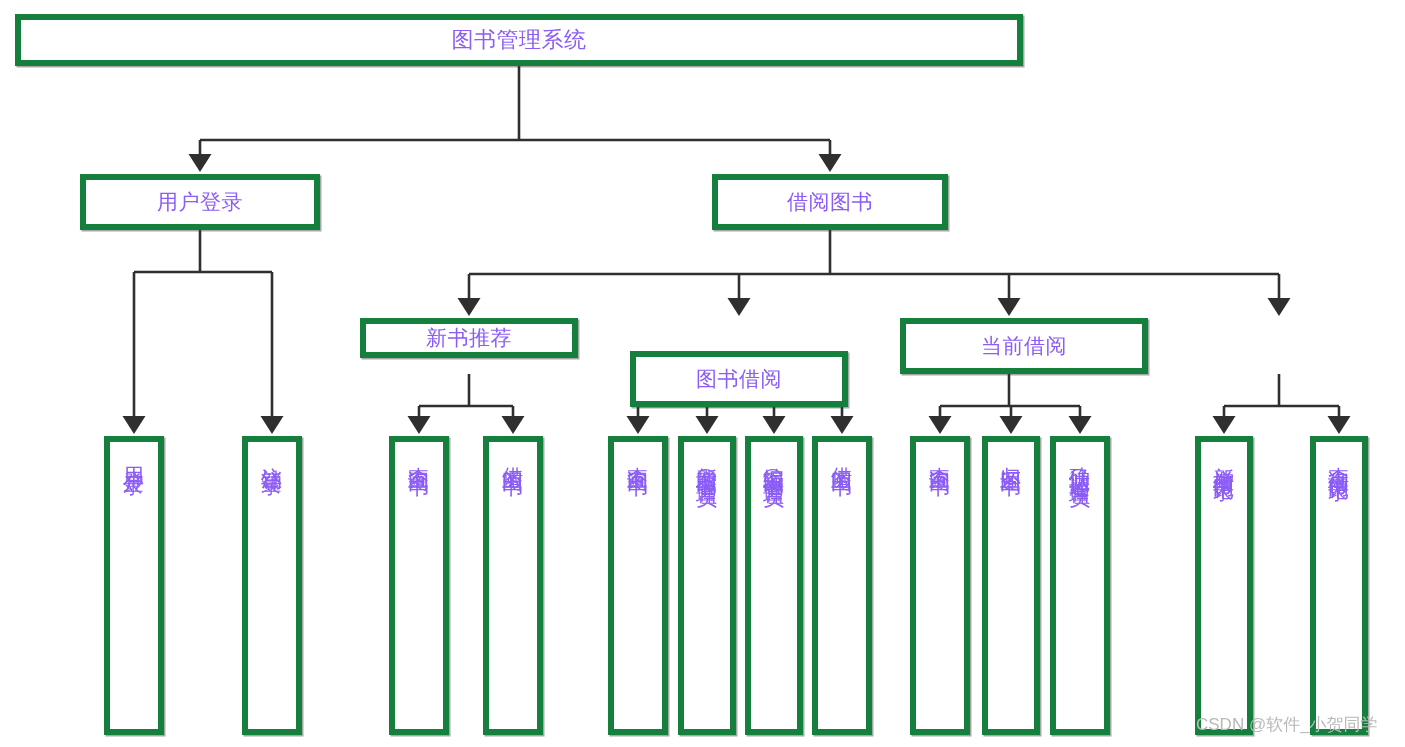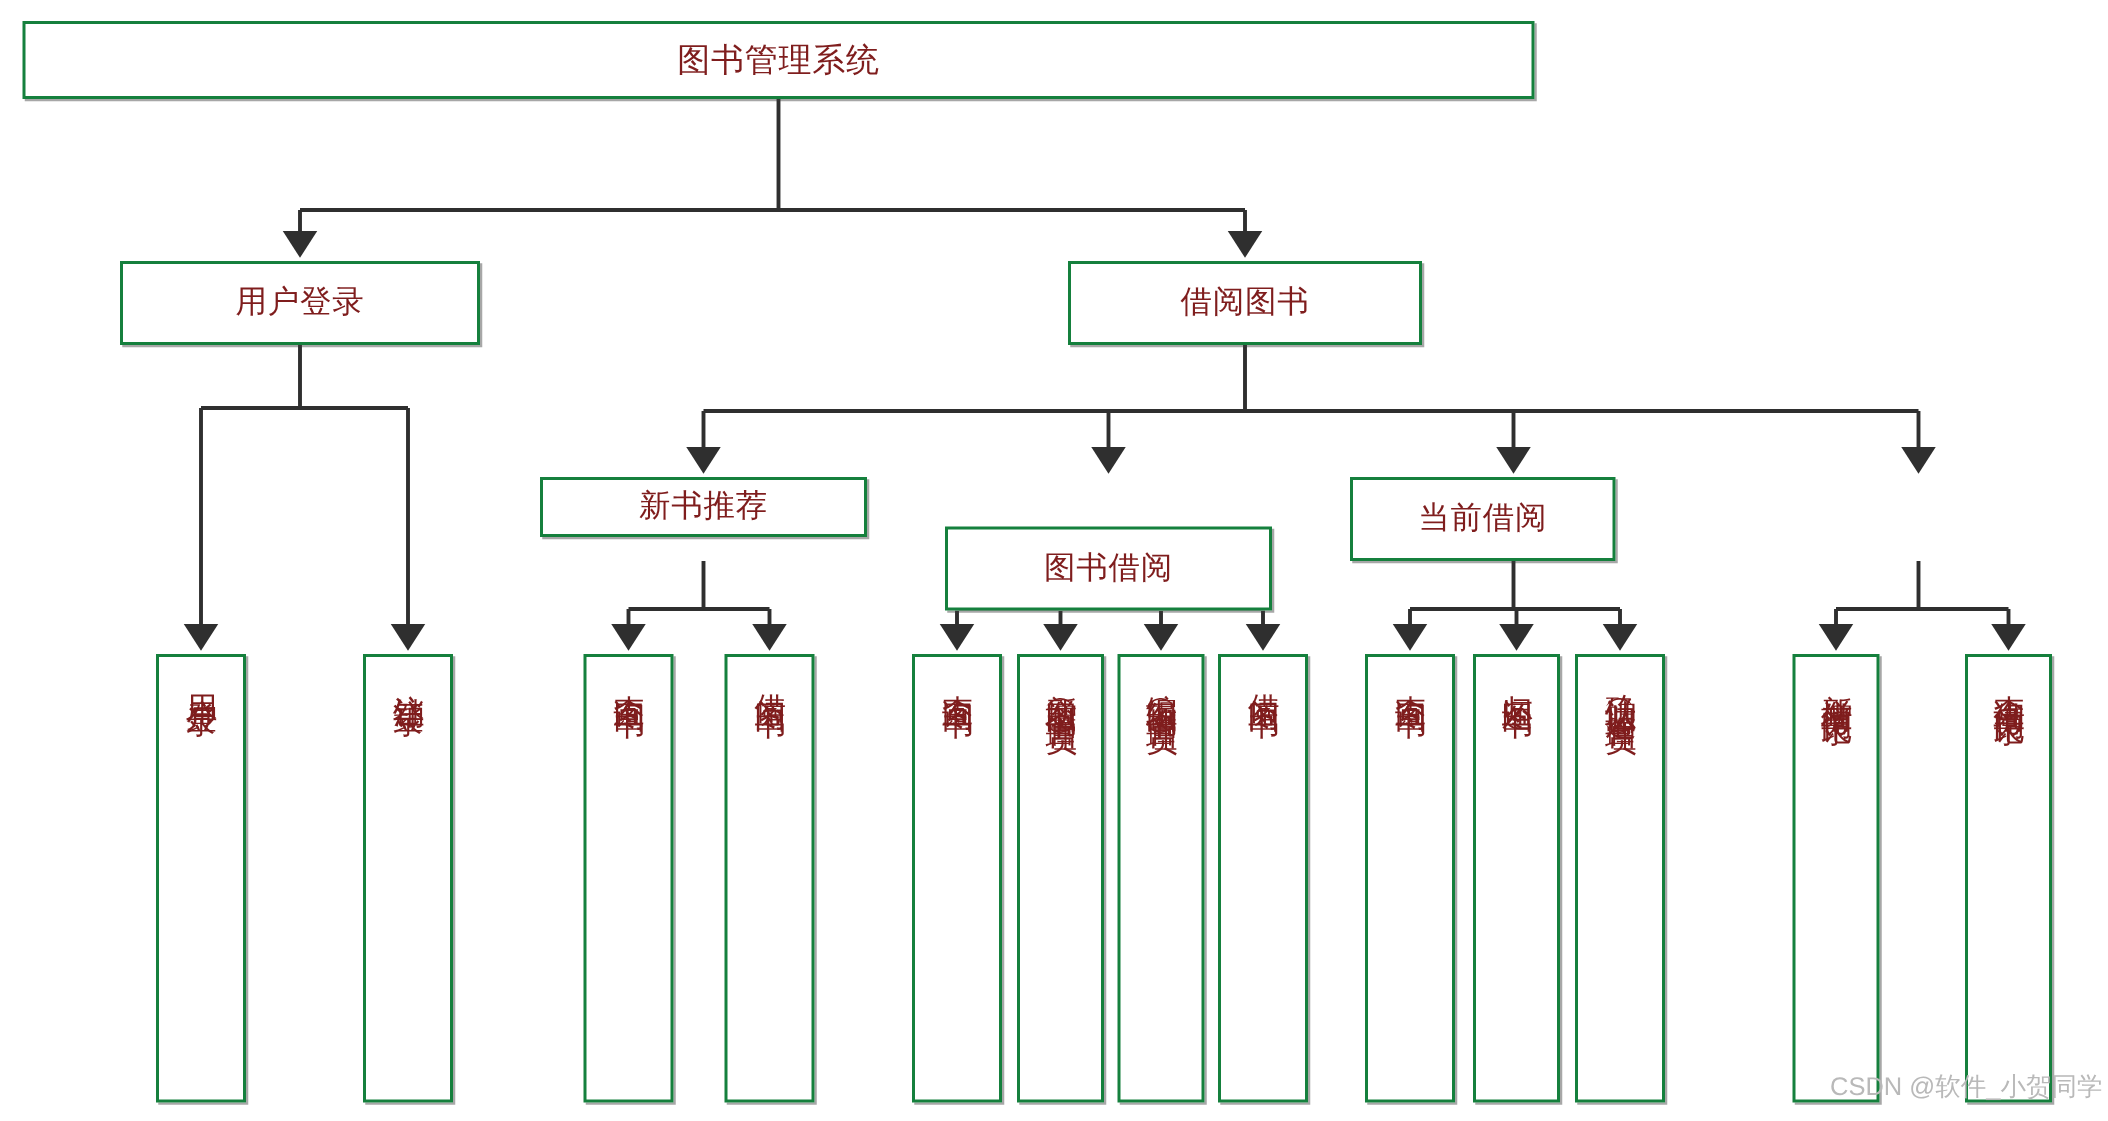--- a/index.html
+++ b/index.html
@@ -19,27 +19,27 @@
     position: absolute;
     left: 0;
     top: 0;
     width: 1405px;
     height: 747px;
     pointer-events: none;
   }
   .node {
     position: absolute;
     box-sizing: border-box;
-    border: 2px solid #15803d;
+    border: 6px solid #15803d;
     background: #ffffff;
     box-shadow: 1.5px 1.5px 0 0 rgba(60,60,60,0.45);
     display: flex;
     align-items: center;
     justify-content: center;
-    color: #7f1d1d;
+    color: #8b5cf6;
   }
   .node .lbl {
     display: block;
     text-align: center;
     line-height: 1.05;
     letter-spacing: 0.5px;
     white-space: nowrap;
   }
   .node.horiz .lbl {
     font-size: 21px;
@@ -60,21 +60,20 @@
     line-height: 1;
   }
   #watermark {
     position: absolute;
     left: 1196px;
     top: 713px;
     font-size: 17px;
     color: #b9b9b9;
     white-space: nowrap;
     font-family: "Liberation Sans", "DejaVu Sans", sans-serif;
-    padding-left: 24px;
   }
 </style>
 </head>
 <body>
 
 <div id="canvas">
 
   <svg class="wires" viewBox="0 0 1405 747">
     <defs>
       <marker id="arrow" markerWidth="9" markerHeight="9" refX="3.2" refY="4.5" orient="auto" markerUnits="strokeWidth">
@@ -135,21 +134,21 @@
   <div class="node horiz" style="left: 712px; top: 174px; width: 236px; height: 56px;">
     <span class="lbl">借阅图书</span>
   </div>
 
   <div class="node horiz" style="left: 360px; top: 318px; width: 218px; height: 40px;">
     <span class="lbl">新书推荐</span>
   </div>
   <div class="node horiz" style="left: 630px; top: 318px; width: 218px; height: 56px; margin-top: 33px;">
     <span class="lbl">图书借阅</span>
   </div>
-  <div class="node horiz" style="left: 900px; top: 318px; width: 177px; height: 56px; align-items: center;">
+  <div class="node horiz" style="left: 900px; top: 318px; width: 248px; height: 56px; align-items: center;">
     <span class="lbl">当前借阅</span>
   </div>
 
   <div class="node vert" style="left: 104px; top: 436px; width: 60px; height: 299px;">
     <span class="lbl">用户登录</span>
   </div>
   <div class="node vert" style="left: 242px; top: 436px; width: 60px; height: 299px;">
     <span class="lbl">注销登录</span>
   </div>
   <div class="node vert" style="left: 389px; top: 436px; width: 60px; height: 299px;">

